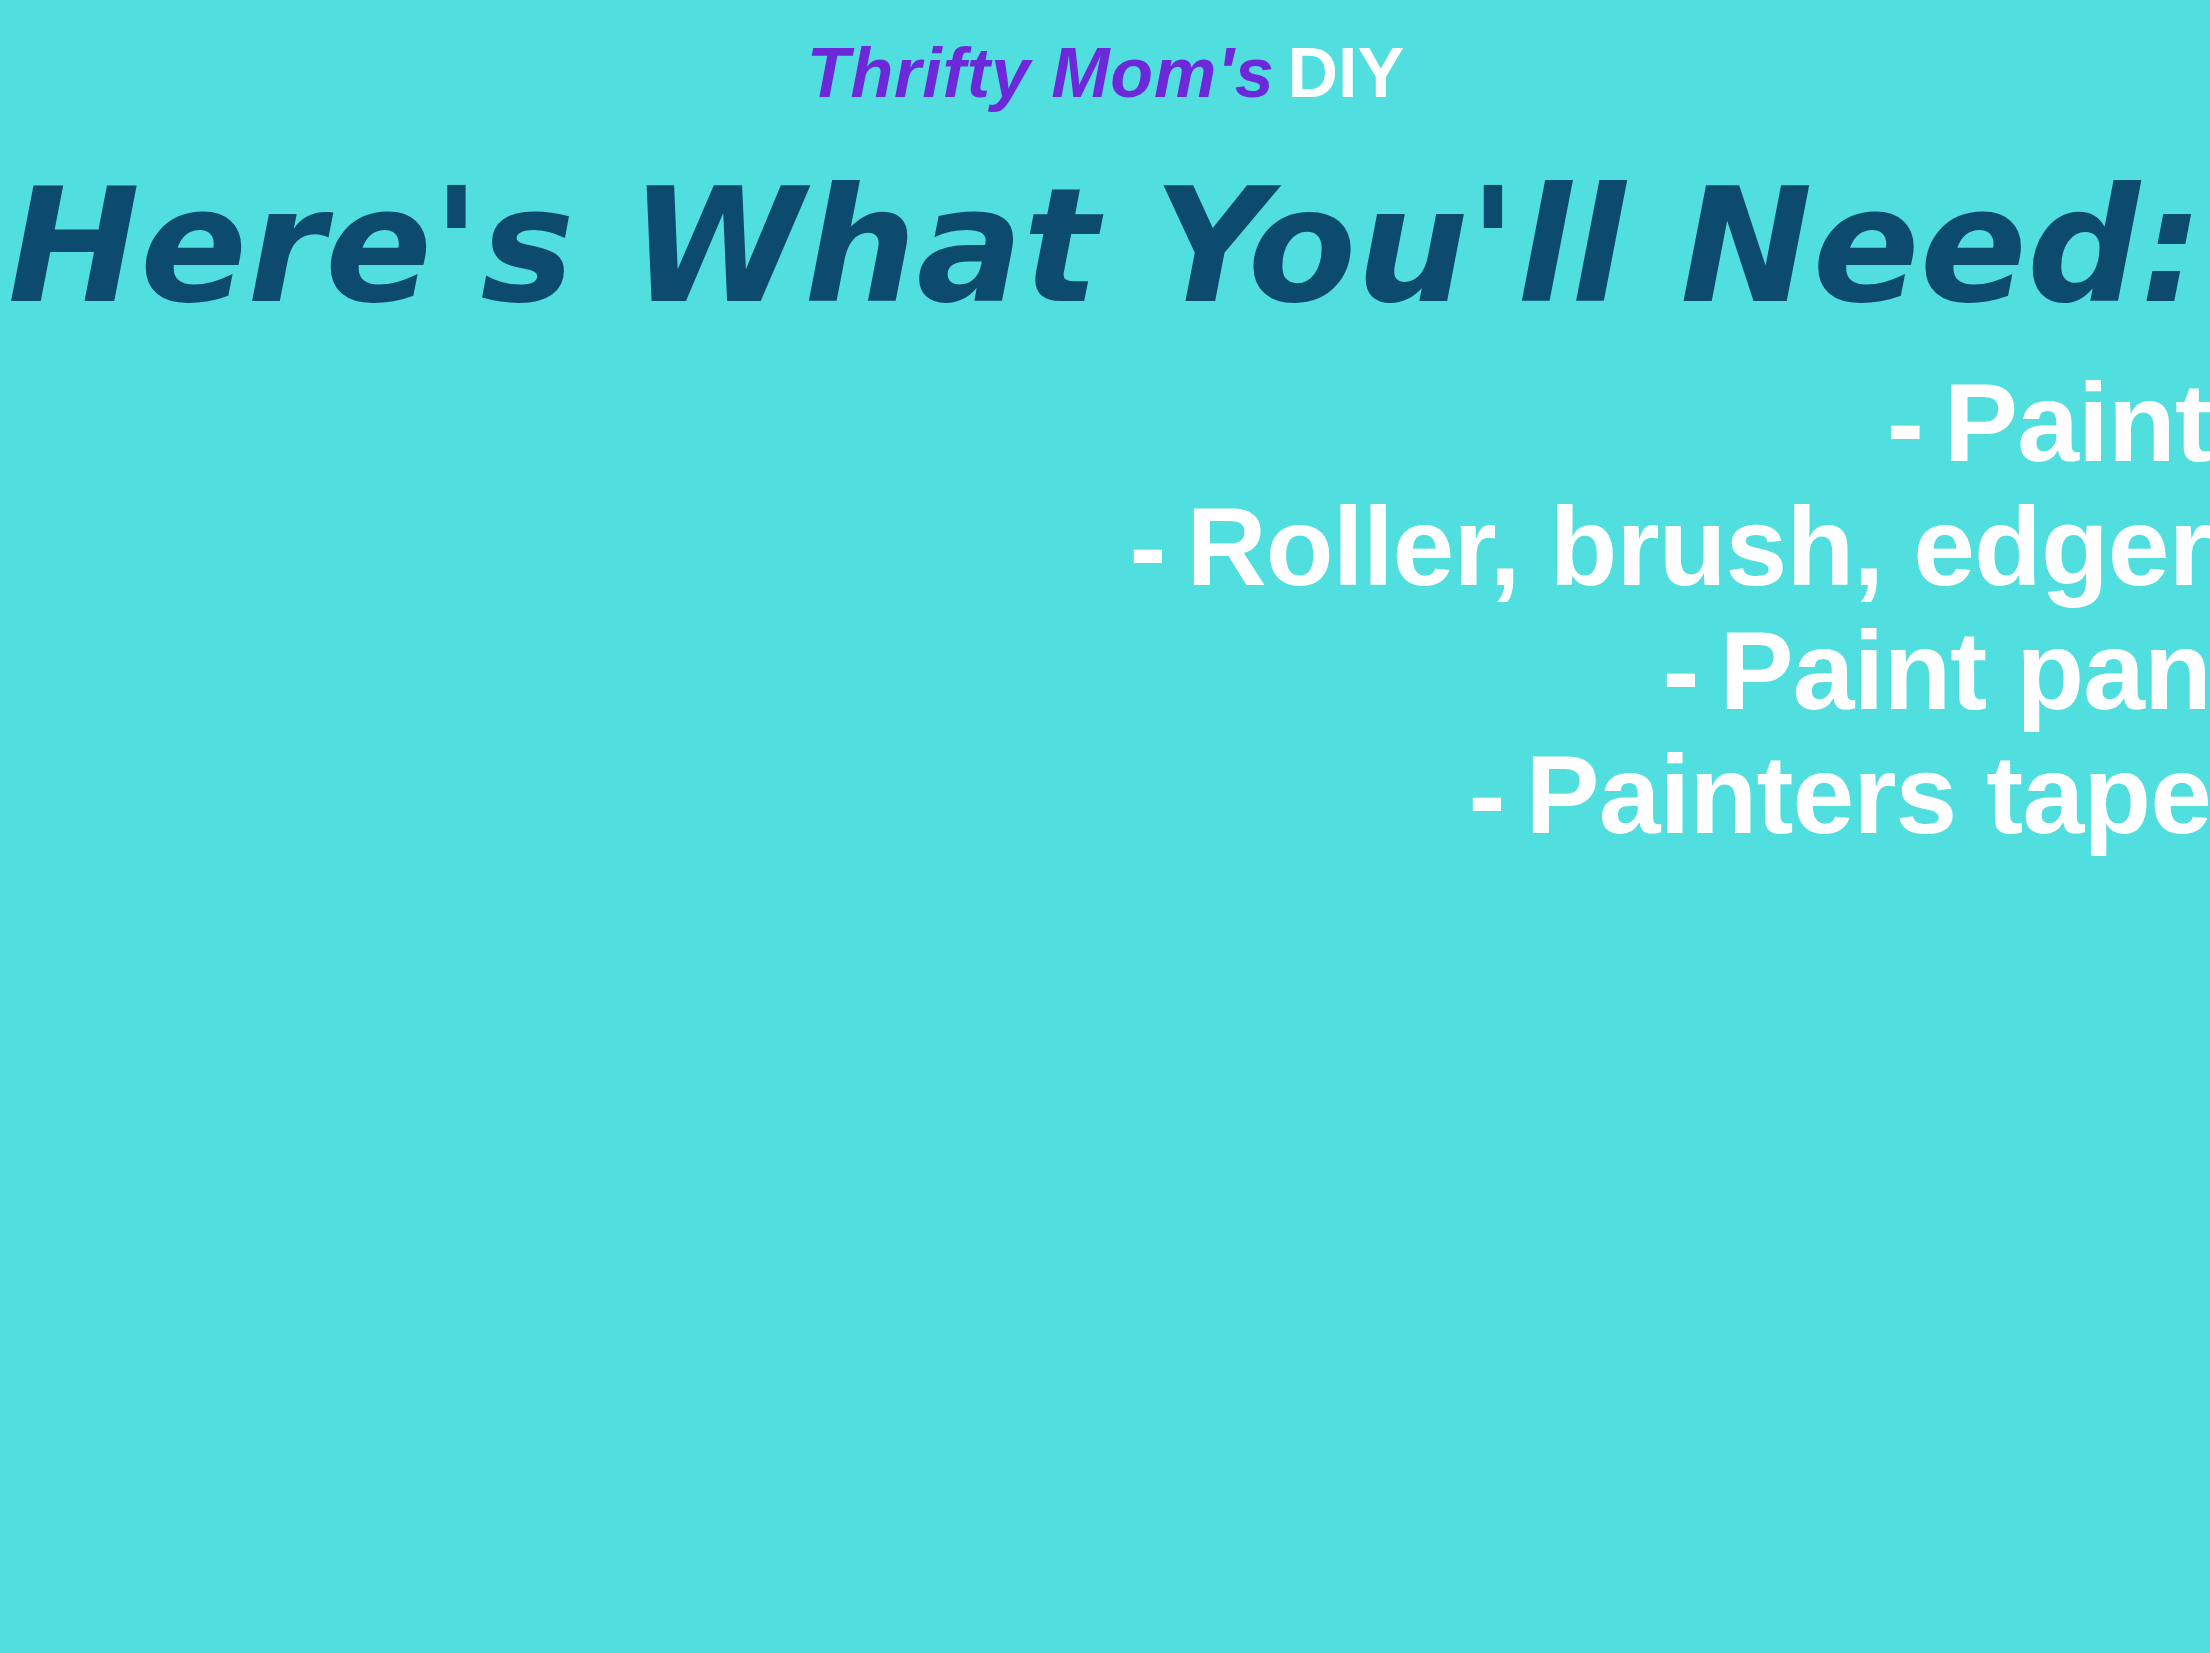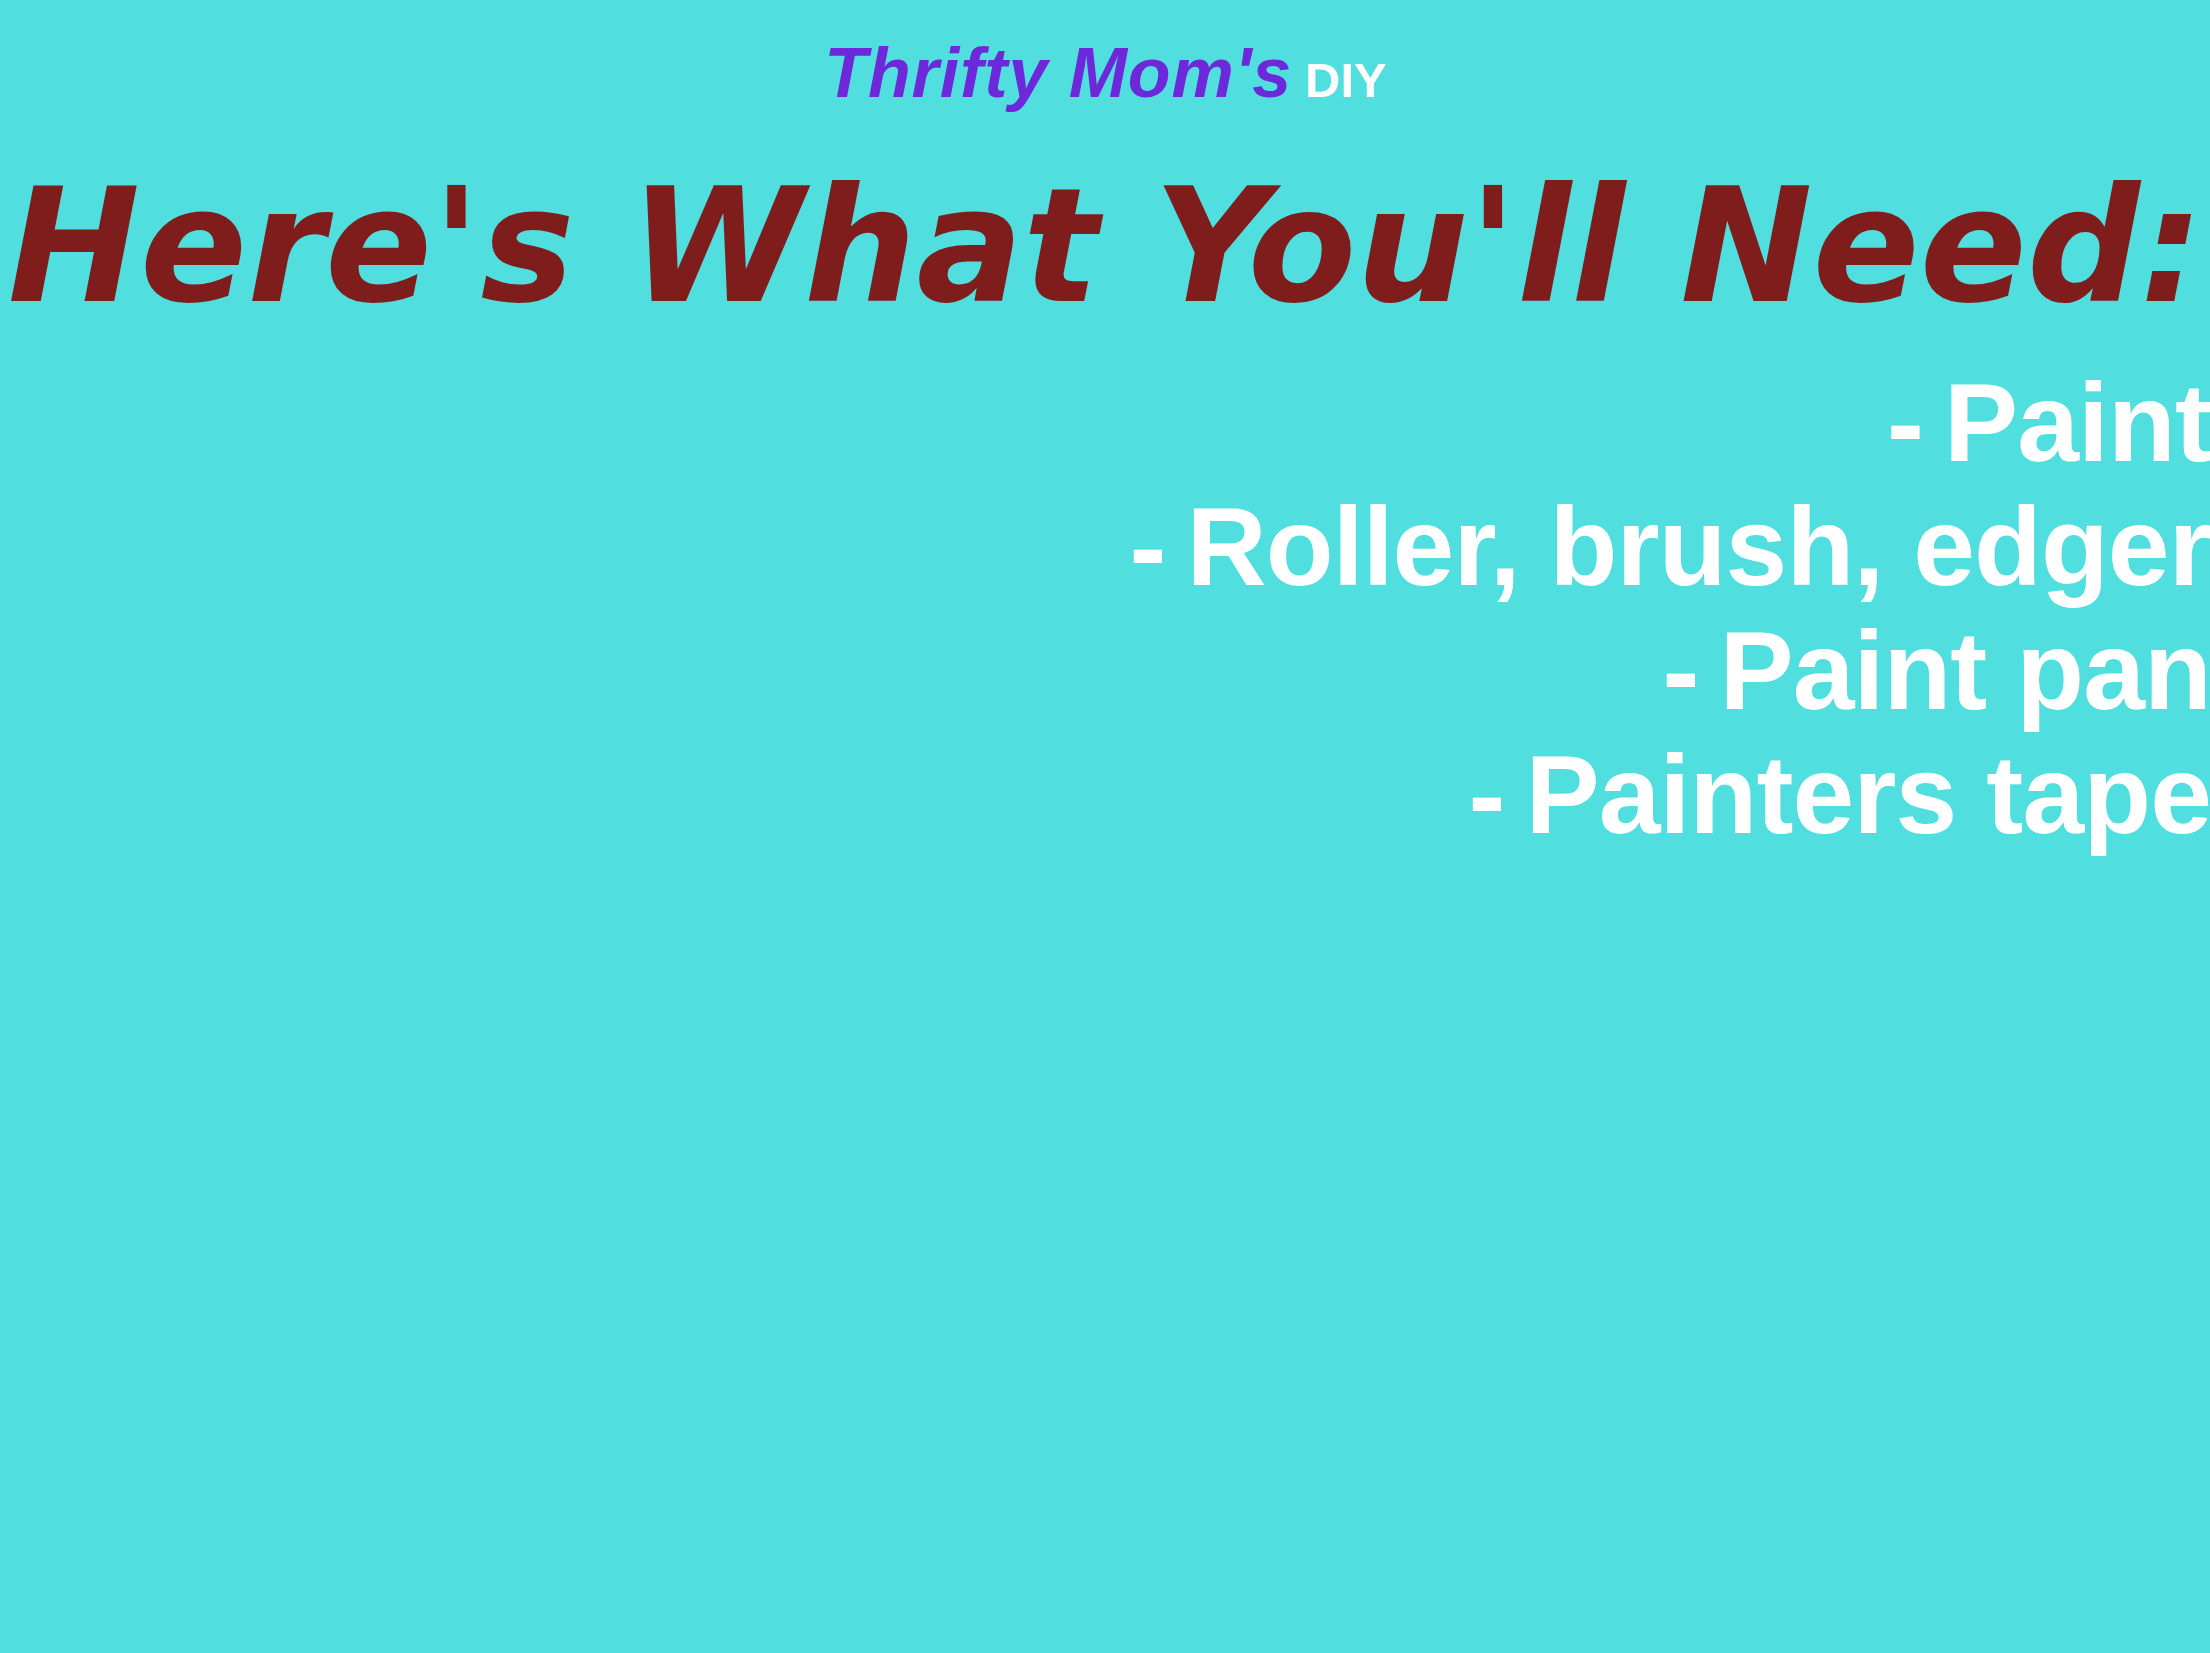--- a/index.html
+++ b/index.html
@@ -39,40 +39,40 @@
     font-style: italic;
     font-weight: bold;
     font-size: 70px;
     letter-spacing: 0.9px;
     color: #6d28d9;
     vertical-align: baseline;
   }
   .brand-diy {
     font-family: "Liberation Sans", sans-serif;
     font-weight: bold;
-    font-size: 49px;
+    font-size: 70px;
     letter-spacing: 0px;
     color: #ffffff;
     padding-left: 13px;
     vertical-align: baseline;
   }
 
   
   .headline {
     width: 100%;
     text-align: center;
     margin-top: 34px;
     font-family: "DejaVu Sans", sans-serif;
     font-style: italic;
     font-weight: bold;
     font-size: 158px;
     line-height: 1.05;
     letter-spacing: 0px;
     white-space: nowrap;
-    color: #7f1d1d;
+    color: #0c4a6e;
   }
 
   
   .supply-list {
     margin: 32px 0 0 0;
     padding: 0;
     list-style: none;
     width: 100%;
     text-align: right;
   }

